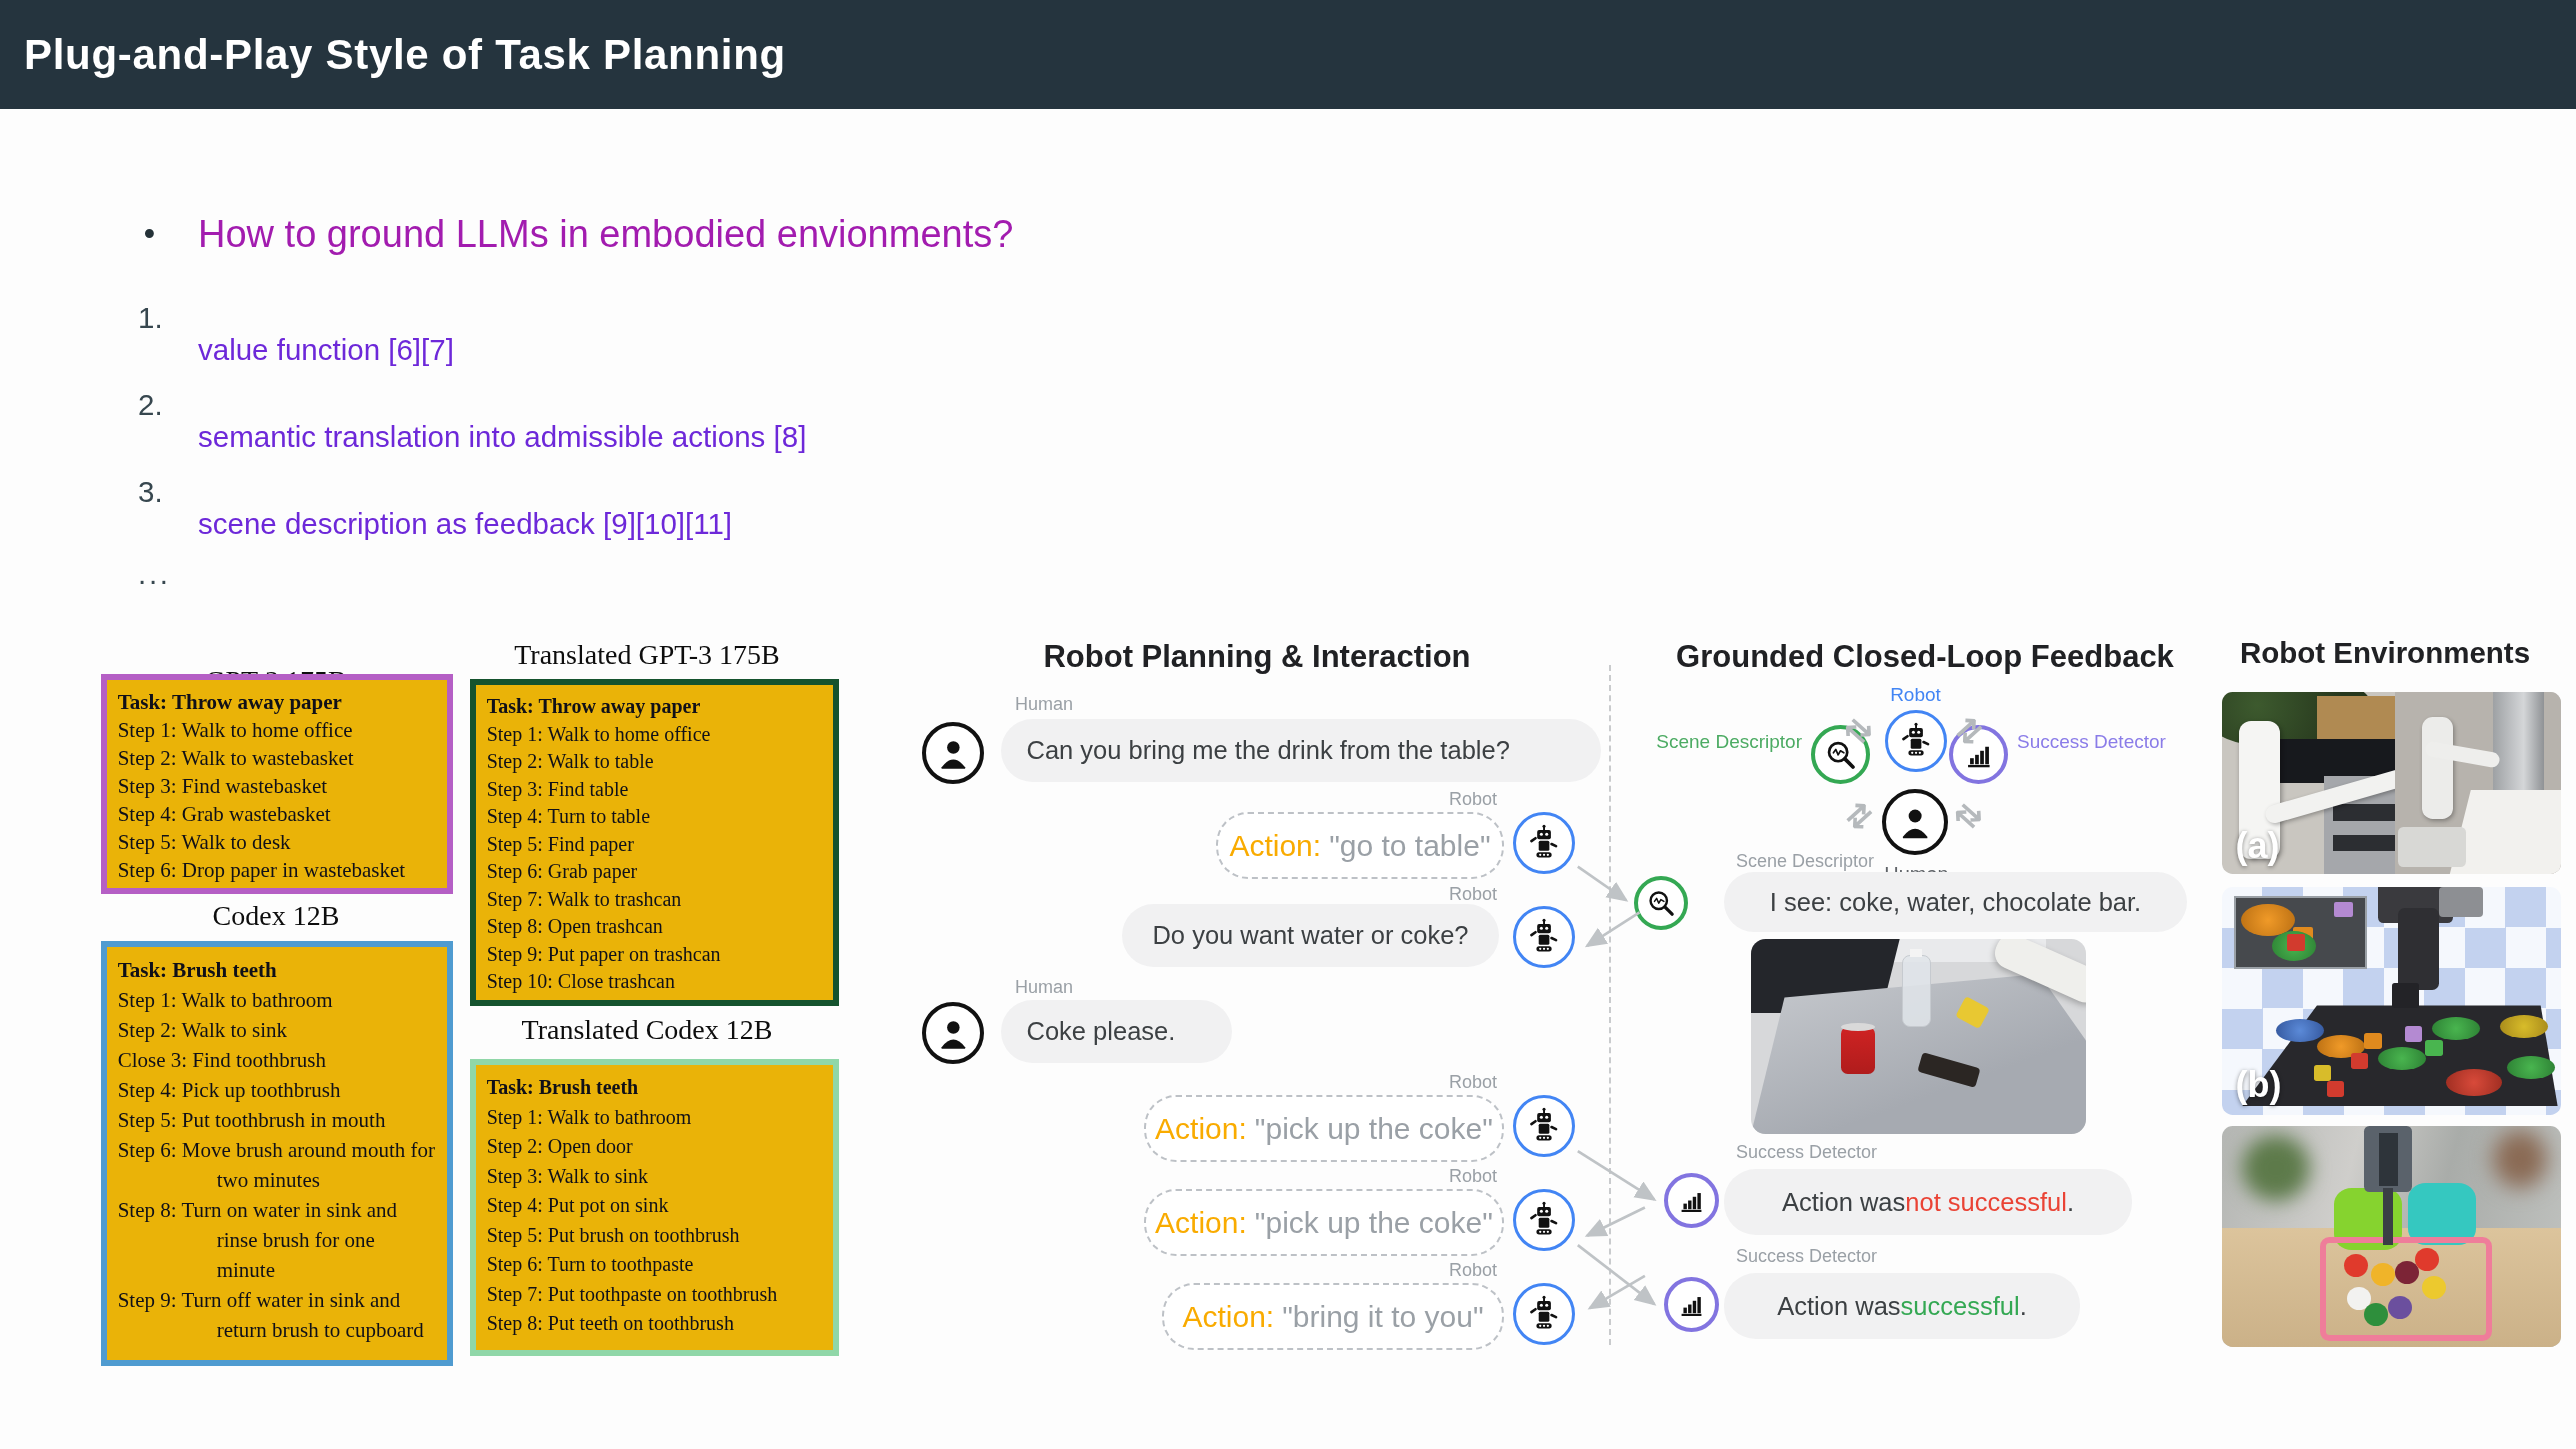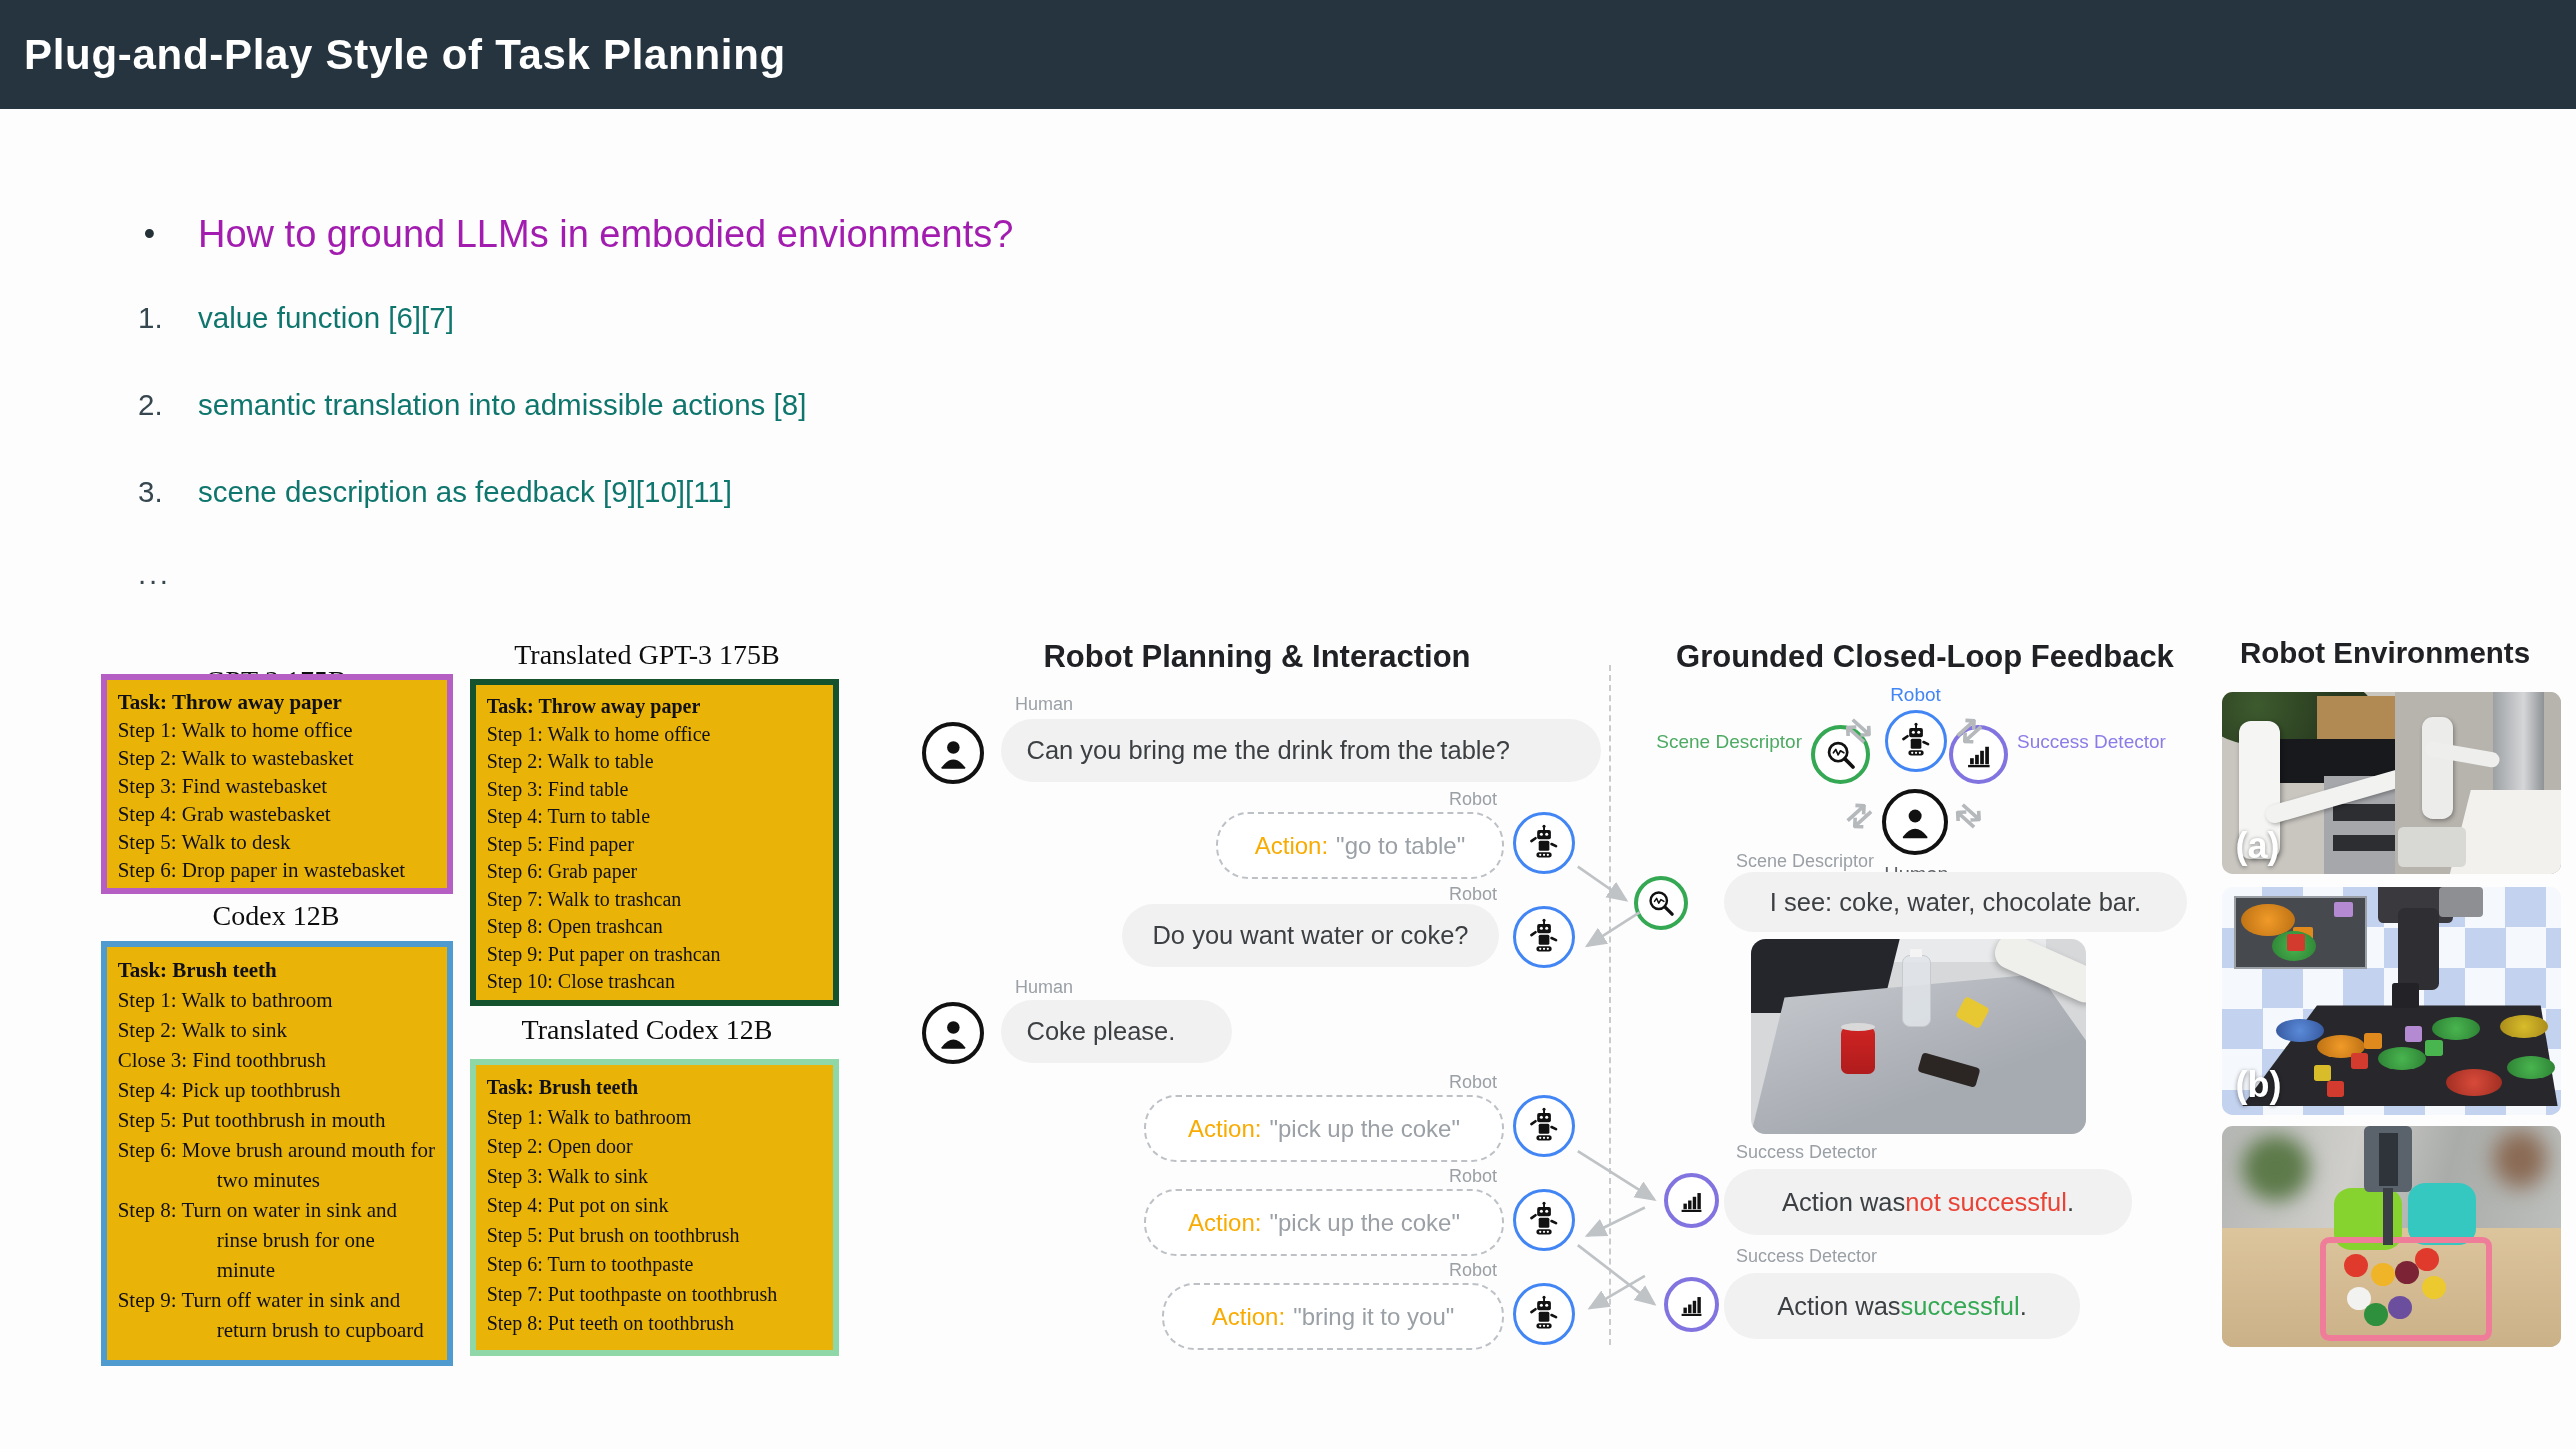--- a/index.html
+++ b/index.html
@@ -8,21 +8,21 @@
 
   
   #header{position:absolute;left:0;top:0;width:2576px;height:109px;background:#25343e;
           display:flex;align-items:center;}
   #header .title{color:#ffffff;font-size:42px;font-weight:700;margin-left:24px;letter-spacing:0.7px;}
 
   
   .bullet-dot{position:absolute;left:144px;top:216px;font-size:31px;color:#243238;font-weight:700;}
   .b-heading{position:absolute;left:198px;top:213px;font-size:38px;font-weight:400;color:#a21caf;}
   .b-num{position:absolute;left:138px;font-size:29.5px;color:#37474f;}
-  .b-item{position:absolute;left:198px;font-size:29.5px;color:#0f766e;}
+  .b-item{position:absolute;left:198px;font-size:29.5px;color:#6d28d9;margin-top:32px;}
   #num1,#item1{top:301px;} #num2,#item2{top:388px;} #num3,#item3{top:475px;}
   .b-ellipsis{position:absolute;left:138px;top:557px;font-size:29.5px;color:#37474f;letter-spacing:2.7px;}
 
   
   .plan-title{position:absolute;font-family:"Liberation Serif",serif;font-size:28px;color:#0d0d0d;
               text-align:center;width:362px;}
   #t-gpt3{left:95px;top:665px;} #t-codex{left:95px;top:900px;}
   #t-tgpt3{left:456px;top:639px;width:382px;} #t-tcodex{left:456px;top:1014px;width:382px;}
   .plan-box{position:absolute;background:#eab308;font-family:"Liberation Serif",serif;color:#101018;
             padding:8px 9.4px 5.4px 10.7px;box-sizing:border-box;}
@@ -44,21 +44,21 @@
   #title-env{left:2184px;top:636px;width:402px;font-size:29.5px;}
 
   
   .chat-label{position:absolute;font-size:18px;color:#9aa0a6;}
   .chat-label.r{width:201px;text-align:right;}
   .bubble{position:absolute;background:#f1f1f2;border-radius:32px;display:flex;align-items:center;
           font-size:25.5px;color:#3c4043;}
   .bubble.l{padding:0 25.5px;}
   .bubble.c{justify-content:center;}
   .dashed{position:absolute;border:2px dashed #bdc1c6;border-radius:32px;background:#ffffff;
-          display:flex;align-items:center;justify-content:center;font-size:24px;}
+          display:flex;align-items:center;justify-content:center;font-size:30px;}
   .dashed .act{color:#f9ab00;margin-right:8px;}
   .dashed .quote{color:#9aa0a6;}
   .avatar{position:absolute;border-radius:50%;background:#ffffff;display:flex;align-items:center;
           justify-content:center;box-sizing:border-box;}
   .avatar.human{border:4.7px solid #111111;}
   .avatar.robot{border:3.4px solid #4285f4;}
   .avatar svg{width:68%;height:68%;}
 
   #hlabel1{left:1015px;top:694px;} #hava1{left:922px;top:722px;width:62px;height:62px;}
   #hbub1{left:1001px;top:719px;width:549px;height:63px;}

